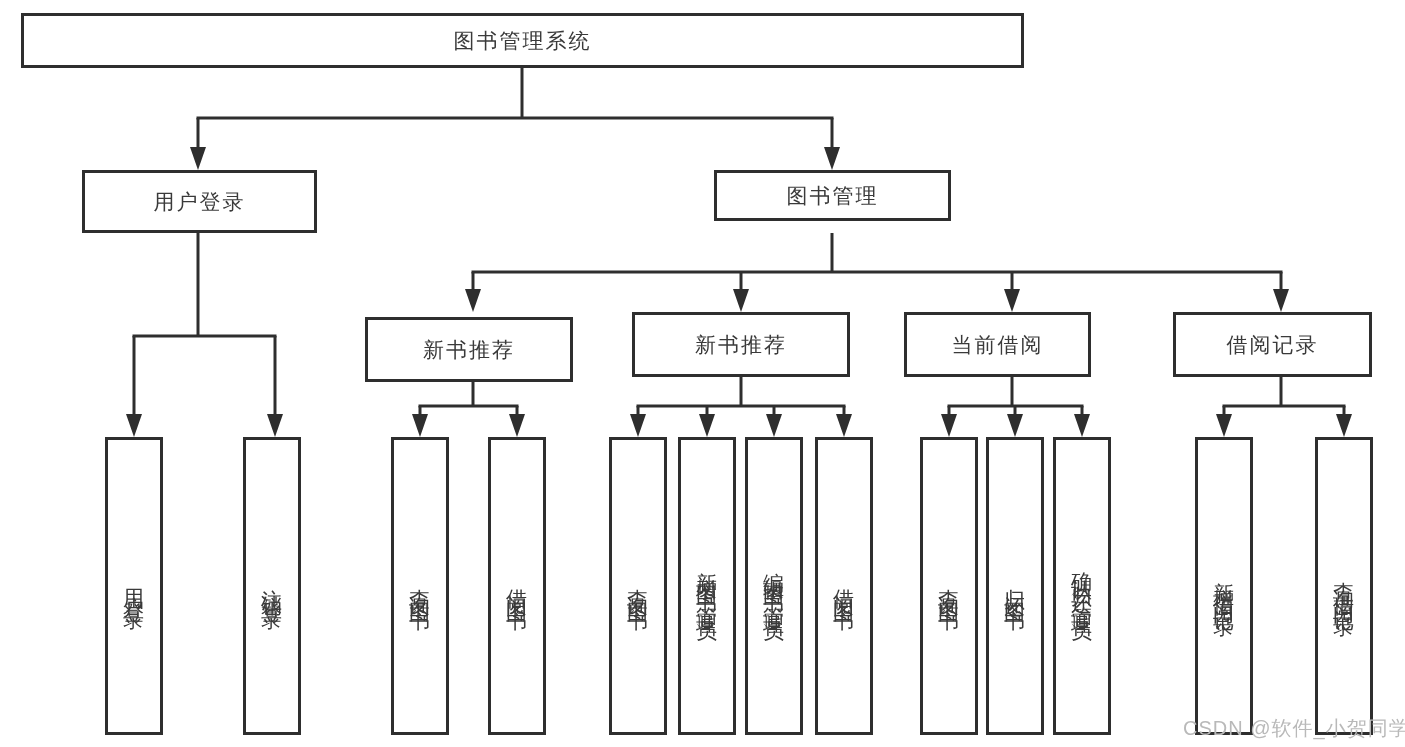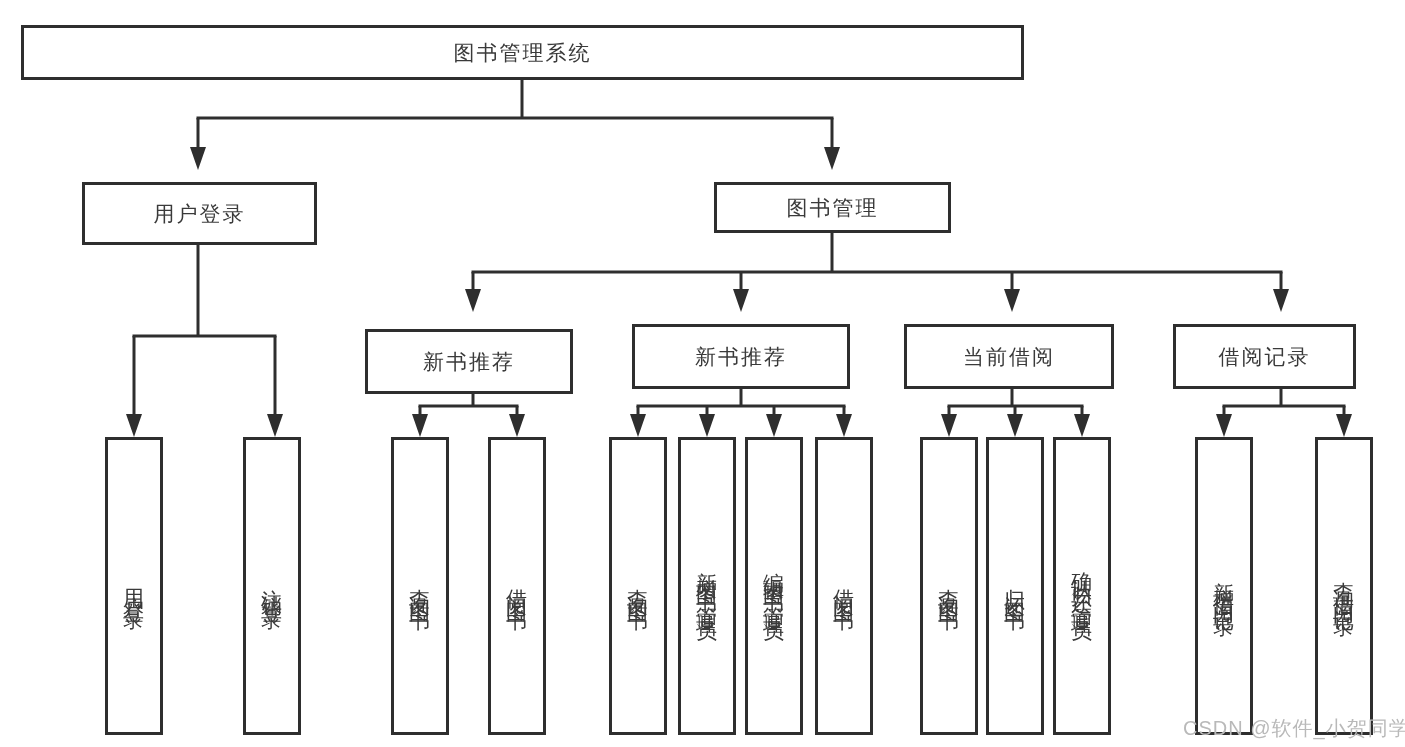--- a/index.html
+++ b/index.html
@@ -4,21 +4,21 @@
 <style>
   html,body{margin:0;padding:0;background:#ffffff;}
   .canvas{
     position:relative;width:1405px;height:747px;background:#ffffff;
     font-family:"Liberation Sans","DejaVu Sans",sans-serif;overflow:hidden;
   }
   svg.wires{position:absolute;left:0;top:0;width:1405px;height:747px;z-index:1;}
   .box{
     position:absolute;box-sizing:border-box;border:3px solid #2e2e2e;background:#ffffff;
     display:flex;align-items:center;justify-content:center;
-    color:#3a3a3a;font-size:21px;letter-spacing:2px;z-index:2;white-space:nowrap;margin-top:12px;
+    color:#3a3a3a;font-size:21px;letter-spacing:2px;z-index:2;white-space:nowrap;
   }
   .vbox{
     position:absolute;box-sizing:border-box;border:3px solid #2e2e2e;background:#ffffff;
     display:flex;align-items:center;justify-content:center;z-index:2;
   }
   .vbox .vtext{
     writing-mode:vertical-rl;text-orientation:mixed;
     color:#3a3a3a;font-size:21px;letter-spacing:7px;line-height:1;white-space:nowrap;
   }
   .watermark{
@@ -97,22 +97,22 @@
     </g>
   </svg>
 
   <div class="box" style="left:21px;top:13px;width:1003px;height:55px;">图书管理系统</div>
 
   <div class="box" style="left:82px;top:170px;width:235px;height:63px;">用户登录</div>
   <div class="box" style="left:714px;top:170px;width:237px;height:51px;">图书管理</div>
 
   <div class="box" style="left:365px;top:317px;width:208px;height:65px;">新书推荐</div>
   <div class="box" style="left:632px;top:312px;width:218px;height:65px;">新书推荐</div>
-  <div class="box" style="left:904px;top:312px;width:210px;height:65px;">当前借阅</div>
-  <div class="box" style="left:1173px;top:312px;width:183px;height:65px;">借阅记录</div>
+  <div class="box" style="left:904px;top:312px;width:187px;height:65px;">当前借阅</div>
+  <div class="box" style="left:1173px;top:312px;width:199px;height:65px;">借阅记录</div>
 
   <div class="vbox" style="left:105px;top:437px;width:58px;height:298px;">
     <span class="vtext">用户登录</span>
   </div>
   <div class="vbox" style="left:243px;top:437px;width:58px;height:298px;">
     <span class="vtext">注销登录</span>
   </div>
 
   <div class="vbox" style="left:391px;top:437px;width:58px;height:298px;">
     <span class="vtext">查询图书</span>

